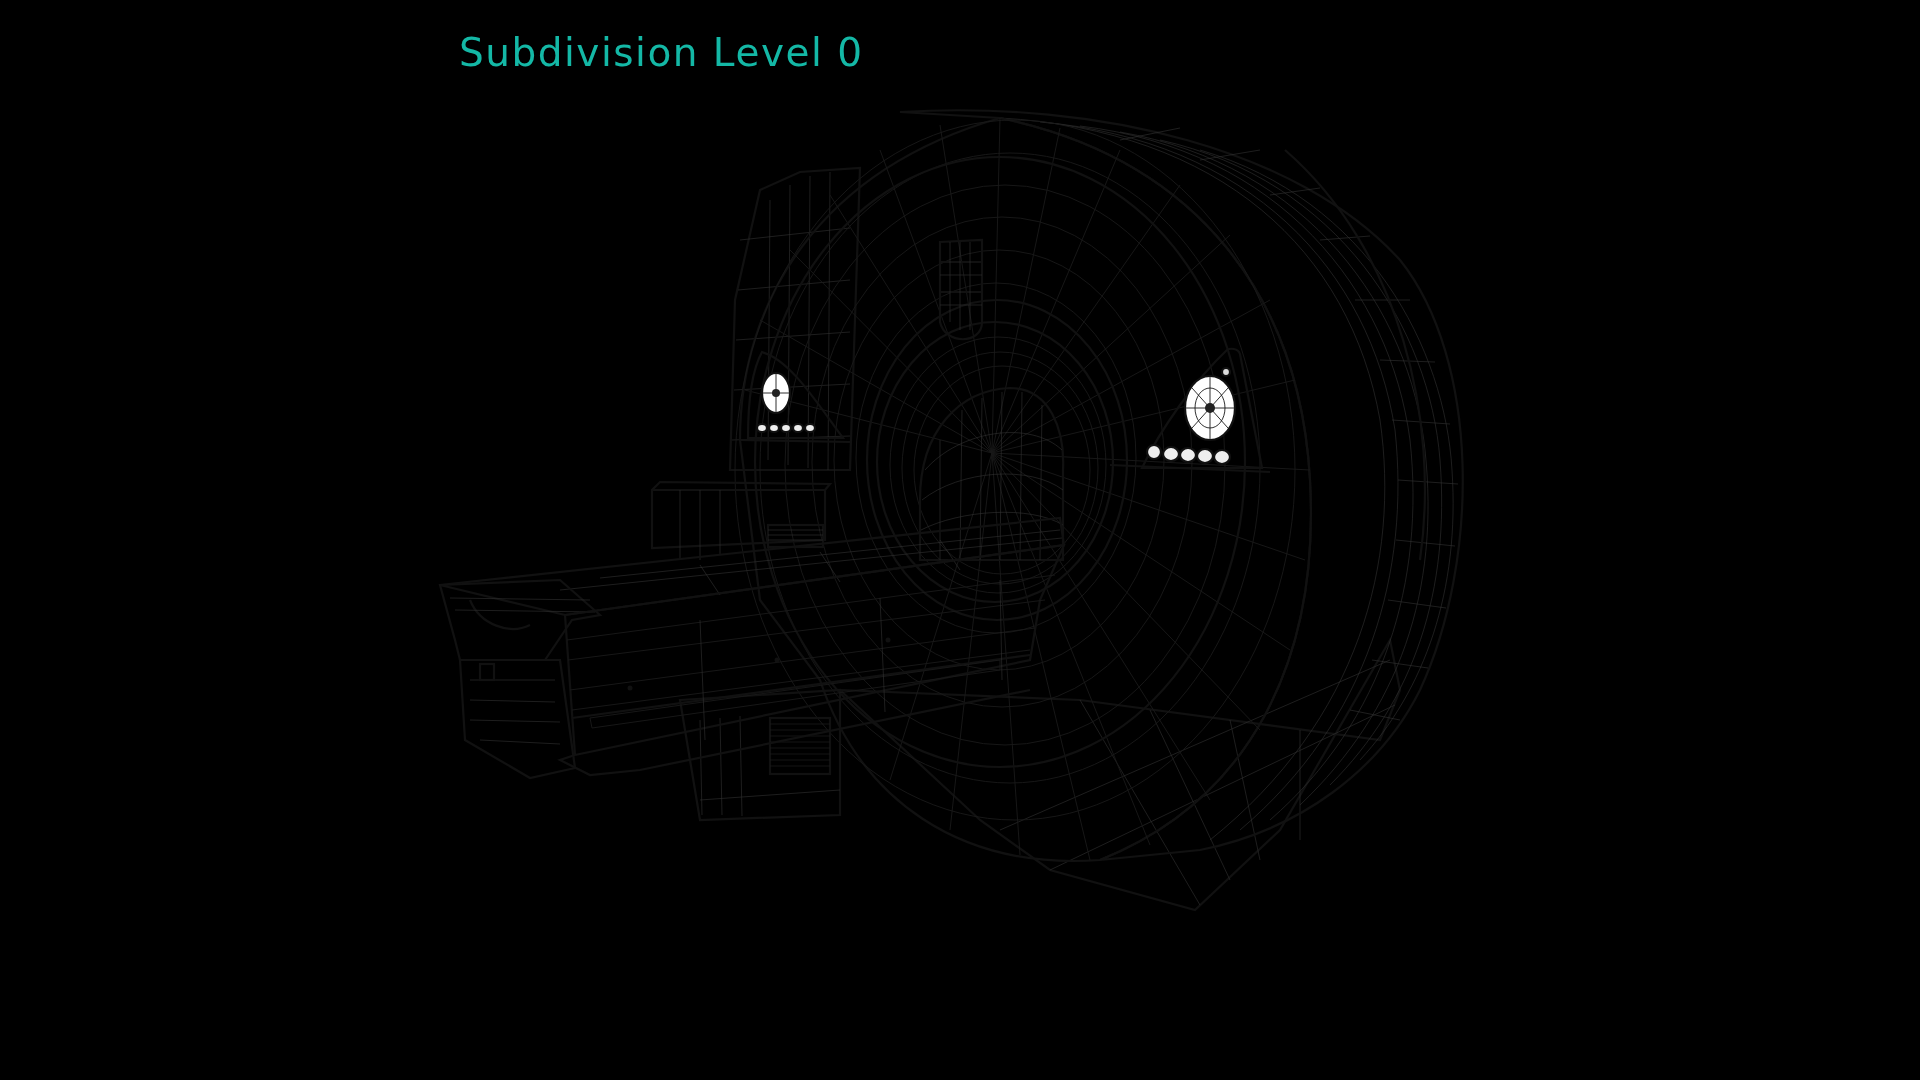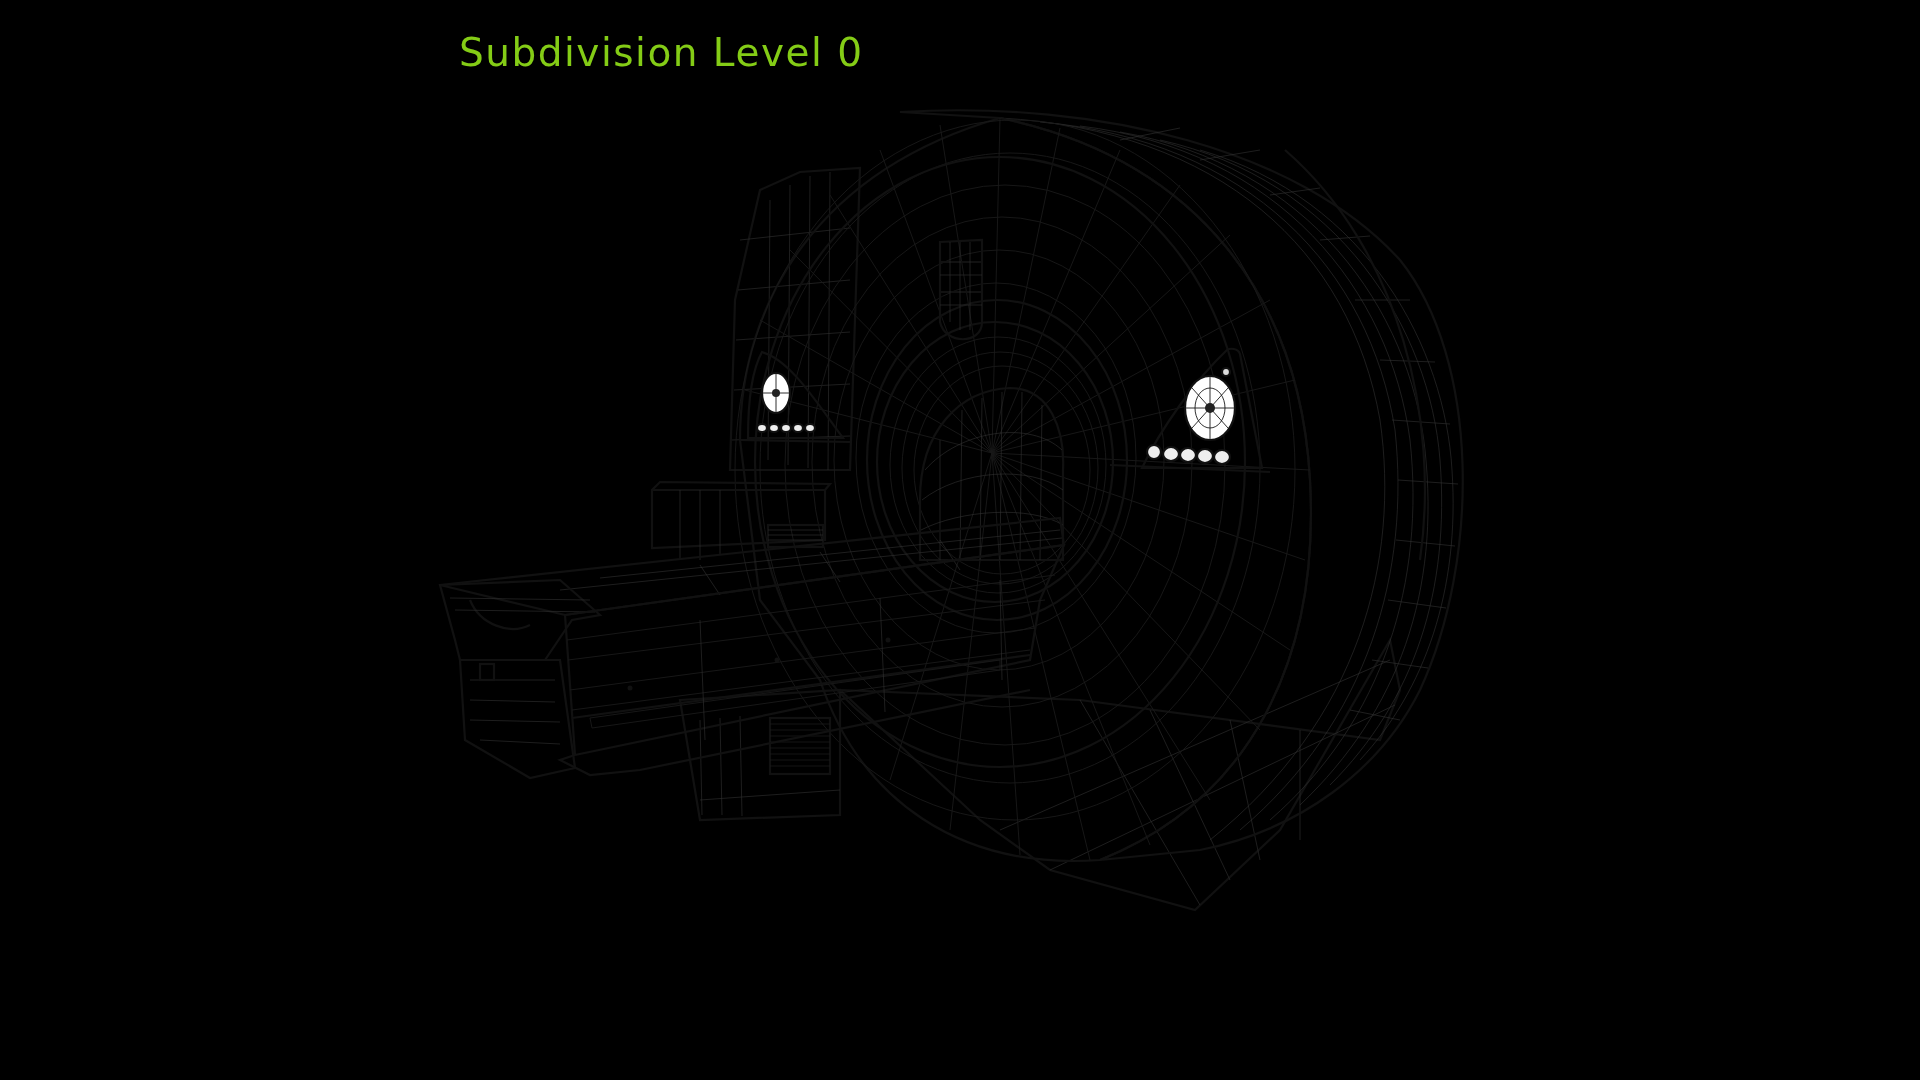--- a/index.html
+++ b/index.html
@@ -1,19 +1,19 @@
 <!DOCTYPE html>
 <html><head>
   <meta charset="utf-8">
   <style>
     html, body { margin: 0; padding: 0; background: #000; }
     body { width: 1920px; height: 1080px; position: relative; overflow: hidden; font-family: "DejaVu Sans", sans-serif; }
     .caption {
       position: absolute; left: 459px; top: 30px;
-      color: #84cc16; font-family: "DejaVu Sans", sans-serif;
+      color: #14b8a6; font-family: "DejaVu Sans", sans-serif;
       font-size: 39px; letter-spacing: 1.5px; white-space: nowrap;
     }
     .render { position: absolute; left: 0; top: 0; width: 1920px; height: 1080px; }
     .wire { fill: none; stroke: #1a1a1a; stroke-width: 0.9; }
     .wire-thin { fill: none; stroke: #333; stroke-width: 0.6; }
     .edge { fill: none; stroke: #111; stroke-width: 2.2; }
   </style>
 </head>
 <body>
 

